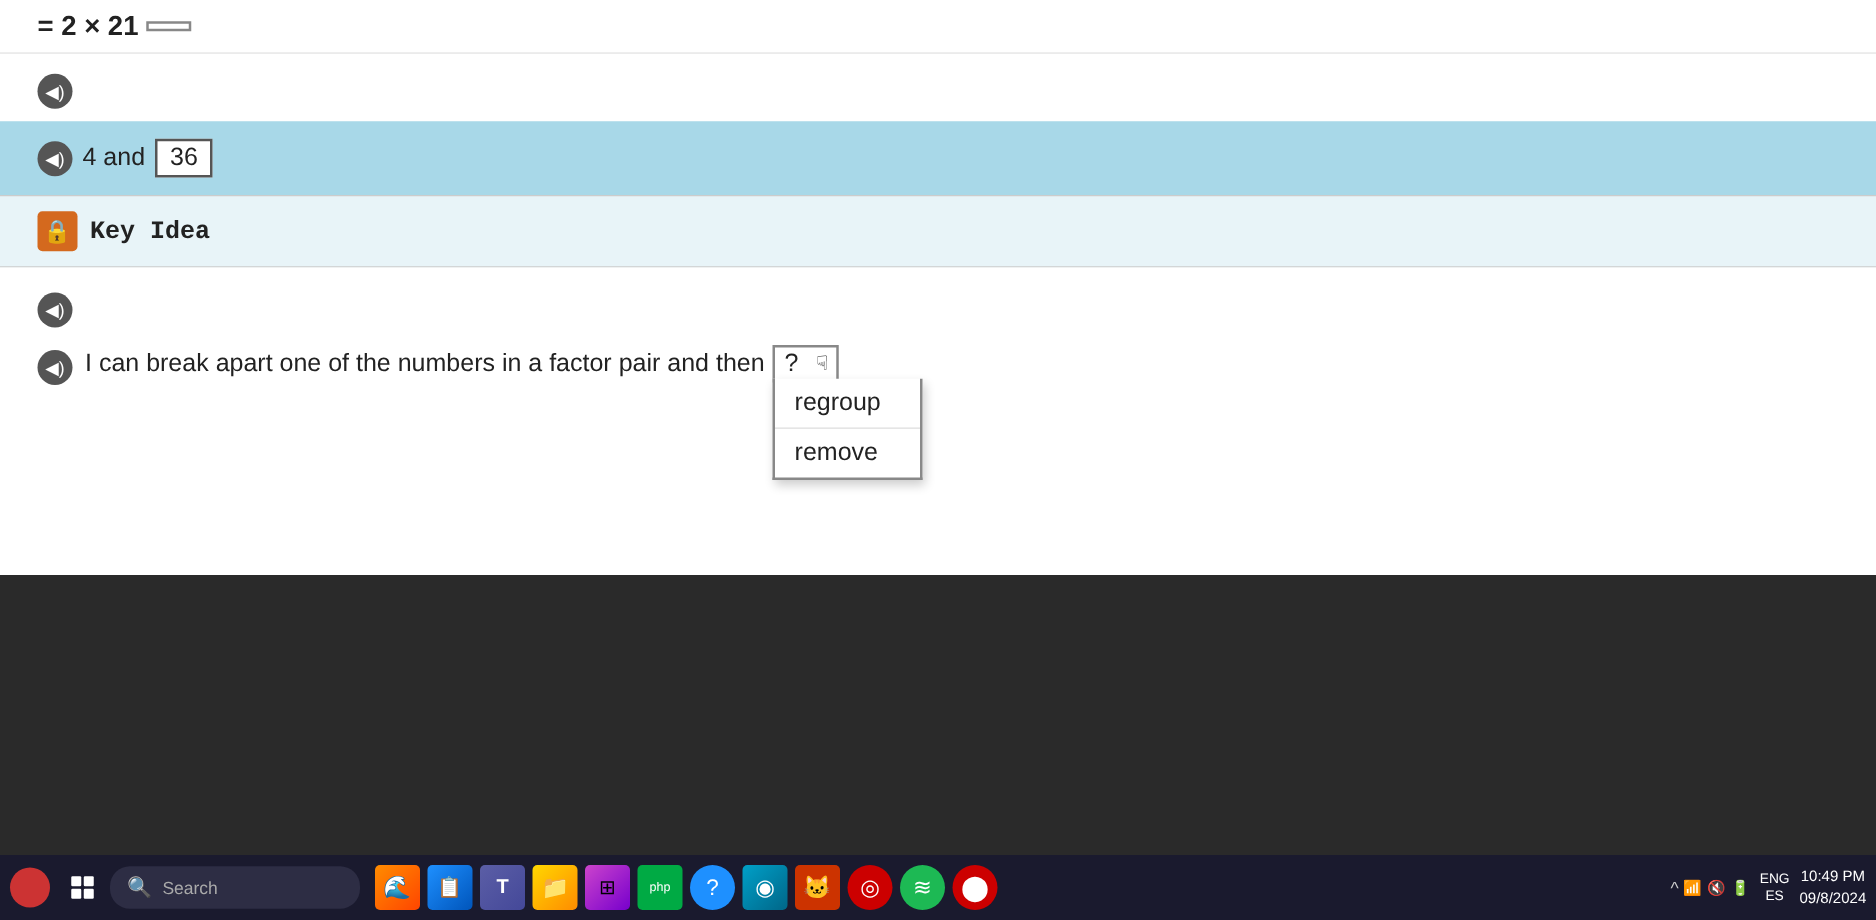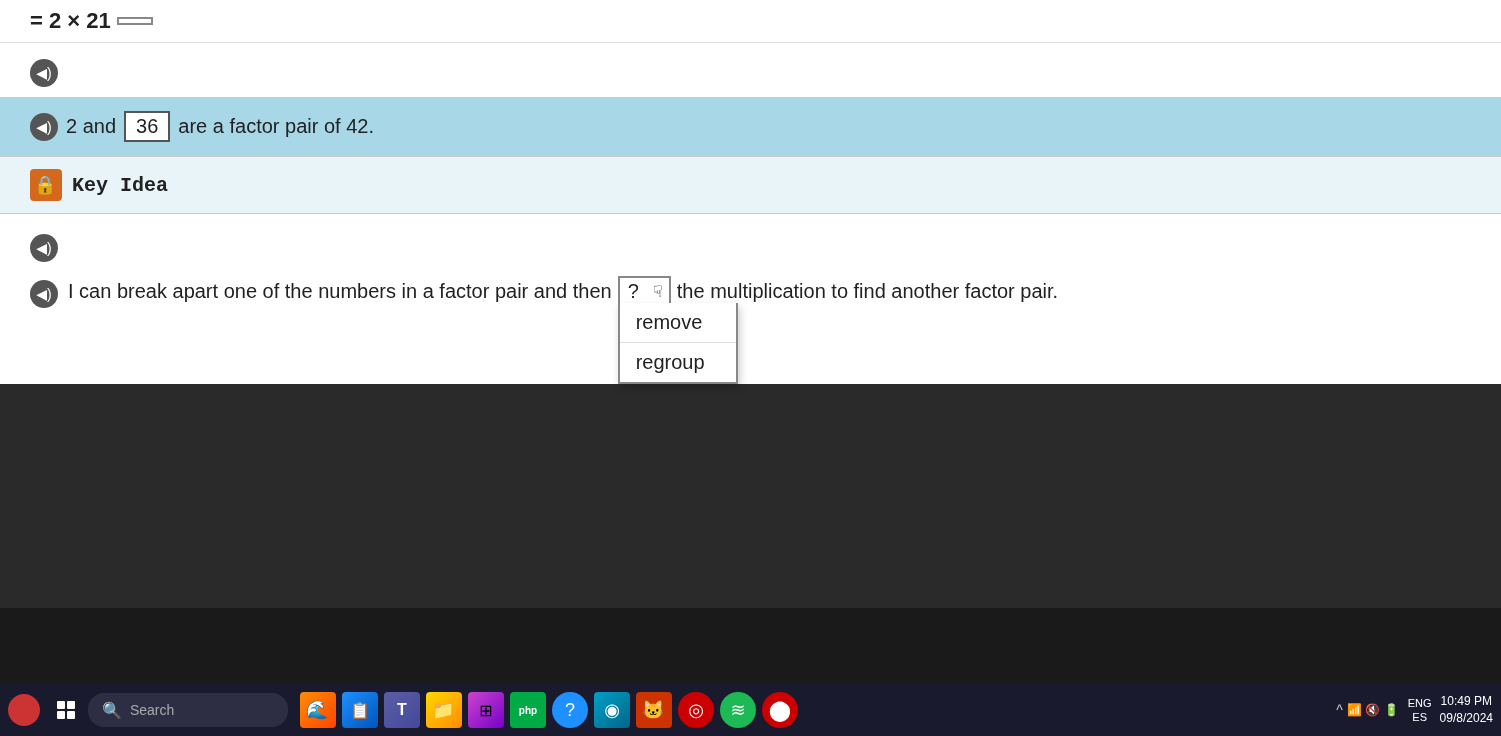--- a/index.html
+++ b/index.html
@@ -8,21 +8,21 @@
       height: 736px;
       background: #1a1a1a;
       font-family: Arial, sans-serif;
       overflow: hidden;
     }
 
     
     .main-content {
       background: #ffffff;
       width: 100%;
-      height: 384px;
+      height: 460px;
       position: relative;
     }
 
     
     .top-strip {
       background: #ffffff;
       padding: 8px 30px;
       font-size: 22px;
       font-weight: bold;
       color: #222;
@@ -323,25 +323,24 @@
   <div class="complete-sentence-row">
     <span class="speaker-icon">
       <span>◀)</span>
     </span>
   </div>
 
   <div class="factor-pair-row">
     <span class="speaker-icon">
       <span>◀)</span>
     </span>
-    <span>2 and</span>
+    <span>4 and</span>
     <span class="input-box">
       <span>36</span>
     </span>
-    <span>are a factor pair of 42.</span>
   </div>
 
   <div class="key-idea-section">
     <div class="key-idea-icon">
       <span>🔒</span>
     </div>
     <span class="key-idea-label">Key Idea</span>
   </div>
 
   <div class="questions-area">
@@ -357,26 +356,25 @@
         <span>◀)</span>
       </span>
       <span class="text-part">
         <span>I can break apart one of the numbers in a factor pair and then</span>
 
         <span class="dropdown-container">
           <span class="dropdown-trigger">
             <span>?</span>
           </span>
           <div class="dropdown-list">
+            <div class="dropdown-item">regroup</div>
             <div class="dropdown-item">remove</div>
-            <div class="dropdown-item">regroup</div>
           </div>
         </span>
 
-        <span>the multiplication to find another factor pair.</span>
       </span>
     </div>
 
   </div>
 </div>
 
 <div style="background:#2a2a2a; height: calc(736px - 460px - 52px);"></div>
 
 <div class="taskbar">
 
@@ -395,21 +393,21 @@
     <span style="color:#aaa; font-size:16px;">🔍</span>
     <span style="color:#aaa; font-size:14px;">Search</span>
   </div>
 
   <div class="taskbar-apps">
     <div class="taskbar-app-icon app-orange" style="font-size:18px;">🌊</div>
     <div class="taskbar-app-icon app-blue" style="font-size:16px; color:white;">📋</div>
     <div class="taskbar-app-icon app-teams" style="color:white; font-size:16px; font-weight:bold;">T</div>
     <div class="taskbar-app-icon app-yellow" style="font-size:18px;">📁</div>
     <div class="taskbar-app-icon app-grid" style="font-size:16px;">⊞</div>
-    <div class="taskbar-app-icon" style="background:#00aa44; color:white; font-size:10px; font-weight:bold; border-radius:4px;">php</div>
+    <div class="taskbar-app-icon" style="background:#00aa44; color:white; font-size:10px; font-weight:normal; border-radius:4px;">php</div>
     <div class="taskbar-app-icon" style="background:#1e90ff; border-radius:50%; color:white; font-size:18px;">?</div>
     <div class="taskbar-app-icon app-edge" style="color:white; font-size:18px;">◉</div>
     <div class="taskbar-app-icon" style="background:#cc3300; border-radius:4px; color:white; font-size:18px;">🐱</div>
     <div class="taskbar-app-icon" style="background:#cc0000; border-radius:50%; color:white; font-size:18px;">◎</div>
     <div class="taskbar-app-icon" style="background:#1db954; border-radius:50%; color:white; font-size:18px;">≋</div>
     <div class="taskbar-app-icon app-circle" style="color:white; font-size:20px; border-radius:50%;">⬤</div>
   </div>
 
   <div class="taskbar-right">
     <div class="taskbar-systray">

